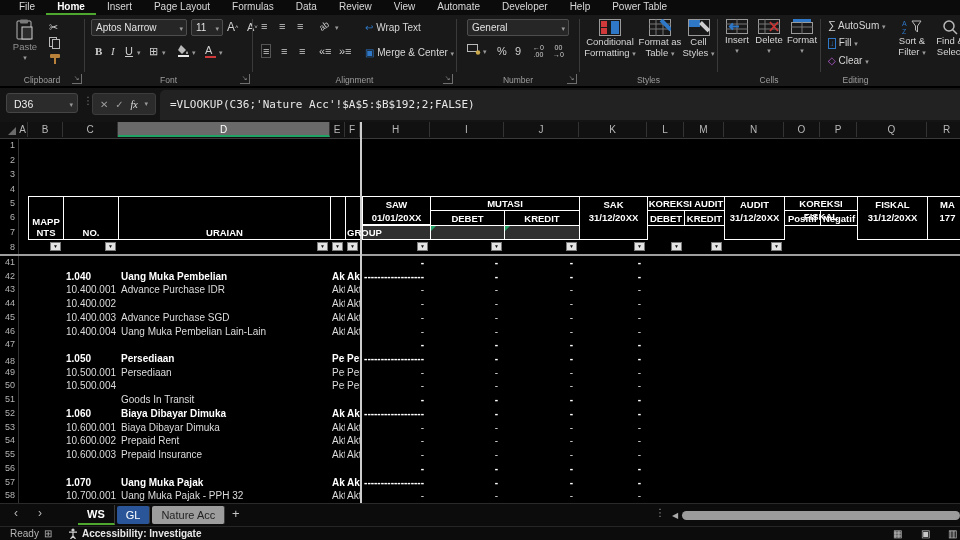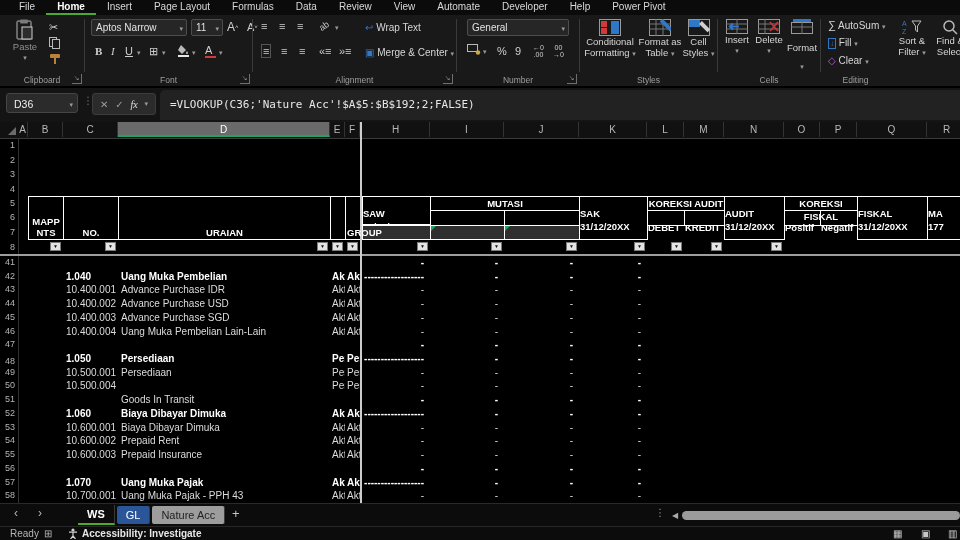--- a/index.html
+++ b/index.html
@@ -32,21 +32,21 @@
   
   #sheet{position:absolute;left:0;top:122px;width:960px;height:381px;background:#000;}
   #colheads{position:absolute;left:0;top:0;width:960px;height:16px;background:#111;border-bottom:1px solid #3a3a3a;}
   .colhead{position:absolute;top:0;height:15px;font-size:10px;color:#b8b8b8;text-align:center;line-height:15px;border-right:1px solid #333;box-sizing:border-box;}
   .colhead.sel{background:#6a6a6a;color:#fff;border-bottom:2px solid #21a366;}
   #gridbody{position:absolute;left:0;top:16px;width:960px;height:365px;}
   .rownum{position:absolute;left:0;width:15px;font-size:9px;color:#b5b5b5;text-align:right;}
   #gutterline{position:absolute;left:18px;top:0;bottom:0;width:1px;background:#333;}
   .hcell{position:absolute;border:1px solid #fff;box-sizing:border-box;color:#fff;font-weight:bold;font-size:9.5px;}
   .hcell .bl{position:absolute;left:0;right:0;bottom:1px;text-align:center;line-height:11px;}
-  .hcell .tl{position:absolute;left:0;right:0;top:10px;line-height:13px;}
+  .hcell .tl{position:absolute;left:0;right:0;top:1px;text-align:center;line-height:13px;}
   .graycell{position:absolute;background:#2f2f2f;border:1px solid #fff;box-sizing:border-box;}
   .warn-tri{position:absolute;width:0;height:0;border-left:5px solid #21a366;border-bottom:5px solid transparent;}
   .filterbtn{position:absolute;width:11px;height:9px;background:#e4e4e4;border:1px solid #7a7a7a;box-sizing:border-box;font-size:5px;line-height:7px;text-align:center;color:#111;}
   .dcell{position:absolute;font-size:10px;color:#dcdcdc;white-space:nowrap;overflow:hidden;line-height:13px;}
   .dcell.b{font-weight:bold;color:#fff;}
   .val{text-align:right;direction:rtl;}
   #vfreeze{position:absolute;left:360px;top:0;bottom:0;width:2px;background:#cdcdcd;z-index:5;}
   #hfreeze{position:absolute;left:0;right:0;top:116px;height:2px;background:#9e9e9e;z-index:5;}
   
   #tabbar{position:absolute;left:0;top:503px;width:960px;height:22px;background:#0c0c0c;border-top:1px solid #2a2a2a;}
@@ -79,21 +79,21 @@
       <div class="menu-item active">Home</div>
       <div class="menu-item">Insert</div>
       <div class="menu-item">Page Layout</div>
       <div class="menu-item">Formulas</div>
       <div class="menu-item">Data</div>
       <div class="menu-item">Review</div>
       <div class="menu-item">View</div>
       <div class="menu-item">Automate</div>
       <div class="menu-item">Developer</div>
       <div class="menu-item">Help</div>
-      <div class="menu-item">Power Pivot</div>
+      <div class="menu-item">Power Table</div>
     </div>
 
   <div id="ribbon">
 
     <div class="rgroup" style="left:0;width:84px;">
       <div class="bigbtn" style="left:8px;top:4px;width:34px;">
         <span>
             <svg width="18" height="22" viewBox="0 0 18 22">
               <rect x="1" y="2" width="14" height="18" rx="1" fill="none" stroke="#b9b9b9"></rect>
               <rect x="4" y="0.5" width="8" height="4" rx="1" fill="#7a7a7a"></rect>
@@ -237,21 +237,21 @@
         <span>
             <svg width="22" height="15" viewBox="0 0 22 15">
               <rect x="0.5" y="0.5" width="21" height="14" fill="none" stroke="#9a9a9a"></rect>
               <path d="M0 5 H22 M0 10 H22 M7 0 V15" stroke="#777"></path>
               <path d="M12 3 L20 12 M20 3 L12 12" stroke="#c33" stroke-width="1.8"></path>
             </svg>
           </span>
         <span>Delete</span>
           <span class="car">▾</span>
       </div>
-      <div class="bigbtn" style="left:68px;top:4px;width:32px;gap:8px;">
+      <div class="bigbtn" style="left:68px;top:4px;width:32px;">
         <span>
             <svg width="22" height="15" viewBox="0 0 22 15">
               <rect x="2" y="0" width="18" height="3" fill="#2e78c7"></rect>
               <rect x="0.5" y="3.5" width="21" height="11" fill="none" stroke="#9a9a9a"></rect>
               <path d="M0 8 H22 M11 3 V15" stroke="#777"></path>
             </svg>
           </span>
         <span>Format</span>
           <span class="car">▾</span>
       </div>
@@ -456,21 +456,20 @@
         <div class="dcell" style="left: 66px; top: 145.44px; width: 52px; height: 13.72px;">10.400.001</div>
         <div class="dcell" style="left: 121px; top: 145.44px; width: 206px; height: 13.72px;">Advance Purchase IDR</div>
         <div class="dcell" style="left: 332px; top: 145.44px; width: 13px; height: 13.72px;">Akt</div>
         <div class="dcell" style="left: 347px; top: 145.44px; width: 13px; height: 13.72px;">Akt</div>
         <div class="dcell val" style="left: 364px; top: 145.44px; width: 60px; height: 13.72px;">-</div>
         <div class="dcell val" style="left: 432px; top: 145.44px; width: 66px; height: 13.72px;">-</div>
         <div class="dcell val" style="left: 506px; top: 145.44px; width: 67px; height: 13.72px;">-</div>
         <div class="dcell val" style="left: 581px; top: 145.44px; width: 60px; height: 13.72px;">-</div>
         <div class="rownum" style="top: 159.16px; height: 13.72px; line-height: 13.72px; padding-right: 3px;">44</div>
         <div class="dcell" style="left: 66px; top: 159.16px; width: 52px; height: 13.72px;">10.400.002</div>
-        <div class="dcell" style="left: 121px; top: 159.16px; width: 206px; height: 13.72px;">Advance Purchase USD</div>
         <div class="dcell" style="left: 332px; top: 159.16px; width: 13px; height: 13.72px;">Akt</div>
         <div class="dcell" style="left: 347px; top: 159.16px; width: 13px; height: 13.72px;">Akt</div>
         <div class="dcell val" style="left: 364px; top: 159.16px; width: 60px; height: 13.72px;">-</div>
         <div class="dcell val" style="left: 432px; top: 159.16px; width: 66px; height: 13.72px;">-</div>
         <div class="dcell val" style="left: 506px; top: 159.16px; width: 67px; height: 13.72px;">-</div>
         <div class="dcell val" style="left: 581px; top: 159.16px; width: 60px; height: 13.72px;">-</div>
         <div class="rownum" style="top: 172.88px; height: 13.72px; line-height: 13.72px; padding-right: 3px;">45</div>
         <div class="dcell" style="left: 66px; top: 172.88px; width: 52px; height: 13.72px;">10.400.003</div>
         <div class="dcell" style="left: 121px; top: 172.88px; width: 206px; height: 13.72px;">Advance Purchase SGD</div>
         <div class="dcell" style="left: 332px; top: 172.88px; width: 13px; height: 13.72px;">Akt</div>
@@ -570,21 +569,21 @@
         <div class="dcell b" style="left: 66px; top: 337.52px; width: 52px; height: 13.72px;">1.070</div>
         <div class="dcell b" style="left: 121px; top: 337.52px; width: 206px; height: 13.72px;">Uang Muka Pajak</div>
         <div class="dcell b" style="left: 332px; top: 337.52px; width: 13px; height: 13.72px;">Akt</div>
         <div class="dcell b" style="left: 347px; top: 337.52px; width: 13px; height: 13.72px;">Akt</div>
         <div class="dcell val b" style="left: 364px; top: 337.52px; width: 60px; height: 13.72px;">-------------------</div>
         <div class="dcell val b" style="left: 432px; top: 337.52px; width: 66px; height: 13.72px;">-</div>
         <div class="dcell val b" style="left: 506px; top: 337.52px; width: 67px; height: 13.72px;">-</div>
         <div class="dcell val b" style="left: 581px; top: 337.52px; width: 60px; height: 13.72px;">-</div>
         <div class="rownum" style="top: 351.24px; height: 13.72px; line-height: 13.72px; padding-right: 3px;">58</div>
         <div class="dcell" style="left: 66px; top: 351.24px; width: 52px; height: 13.72px;">10.700.001</div>
-        <div class="dcell" style="left: 121px; top: 351.24px; width: 206px; height: 13.72px;">Uang Muka Pajak - PPH 43</div>
+        <div class="dcell" style="left: 121px; top: 351.24px; width: 206px; height: 13.72px;">Uang Muka Pajak - PPH 32</div>
         <div class="dcell" style="left: 332px; top: 351.24px; width: 13px; height: 13.72px;">Akt</div>
         <div class="dcell" style="left: 347px; top: 351.24px; width: 13px; height: 13.72px;">Akt</div>
         <div class="dcell val" style="left: 364px; top: 351.24px; width: 60px; height: 13.72px;">-</div>
         <div class="dcell val" style="left: 432px; top: 351.24px; width: 66px; height: 13.72px;">-</div>
         <div class="dcell val" style="left: 506px; top: 351.24px; width: 67px; height: 13.72px;">-</div>
         <div class="dcell val" style="left: 581px; top: 351.24px; width: 60px; height: 13.72px;">-</div>
       </div>
     <div id="vfreeze"></div>
   </div>
 

